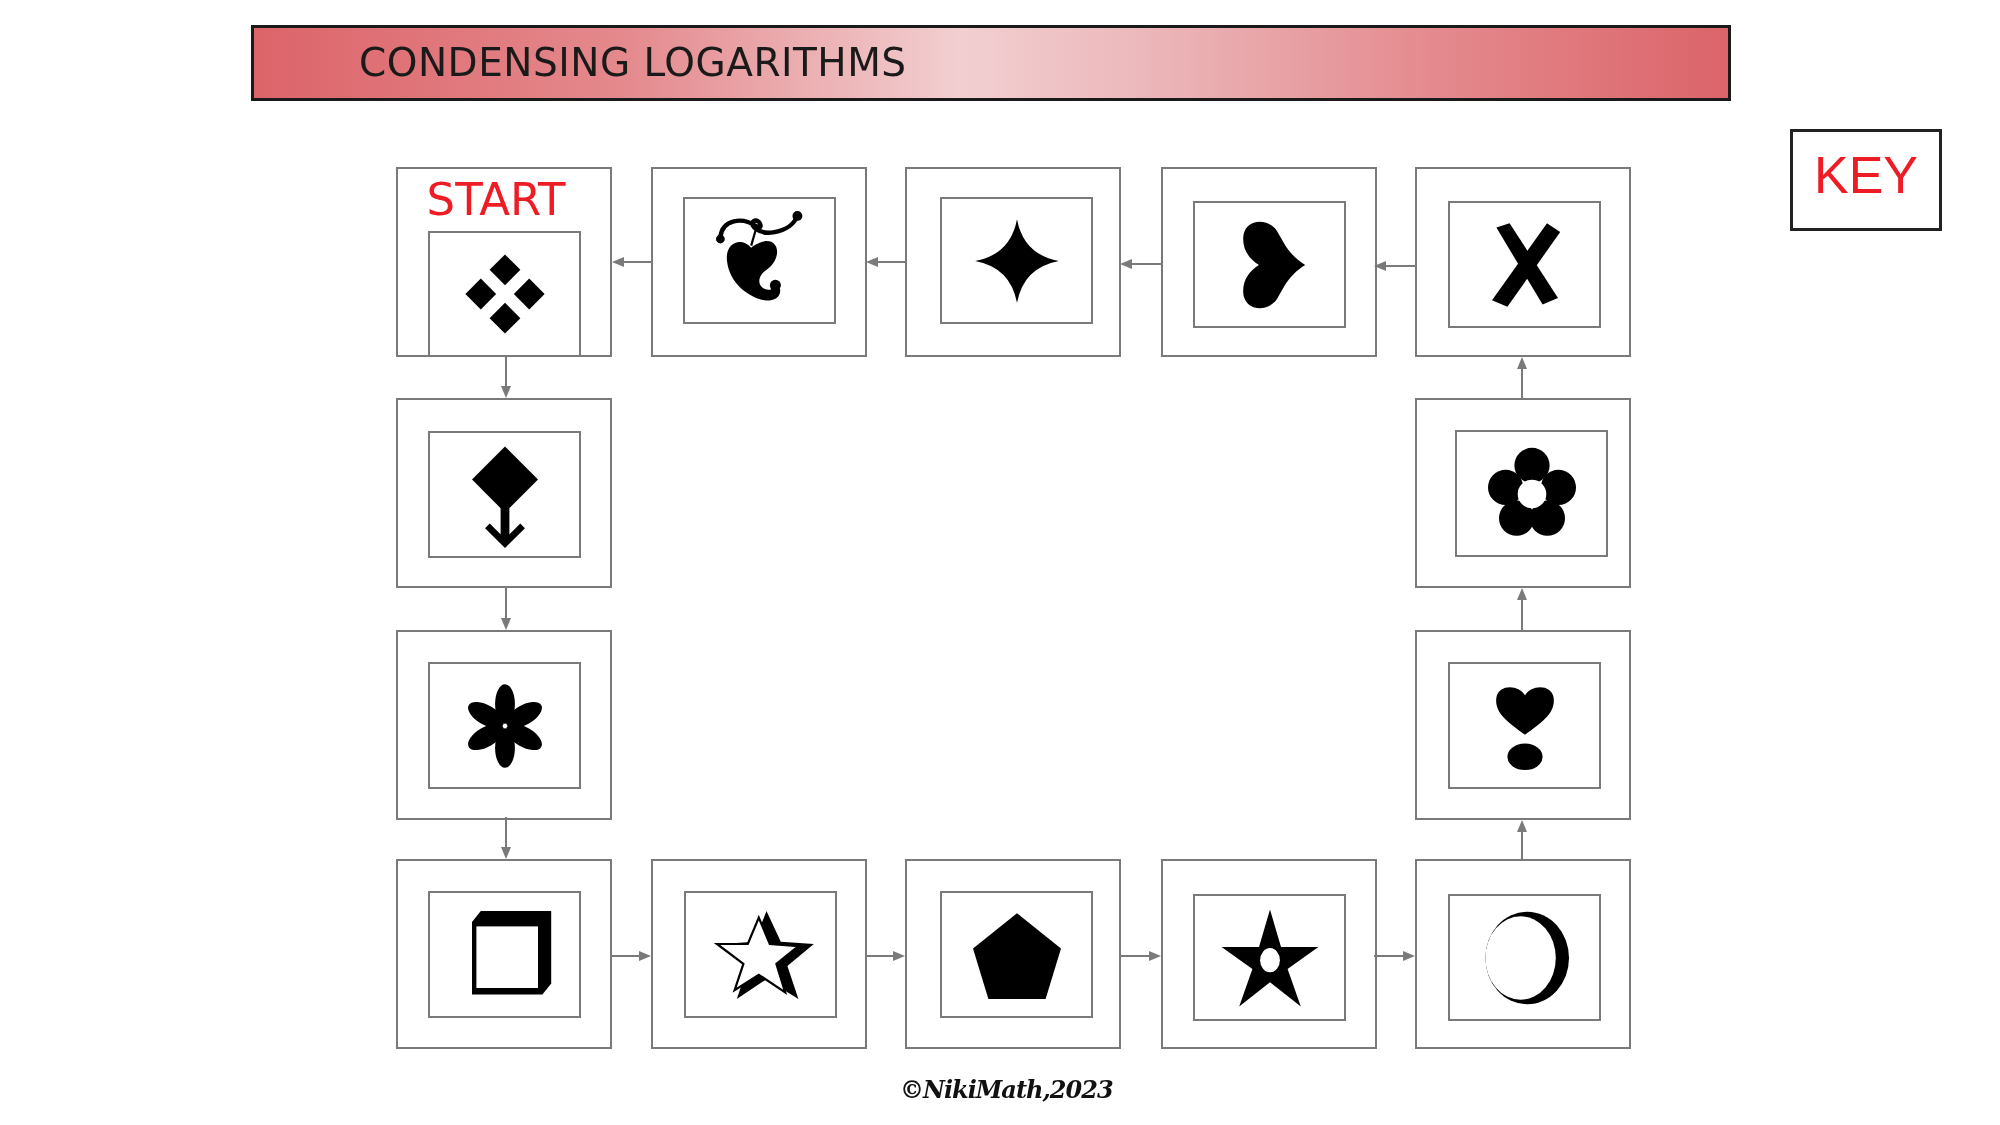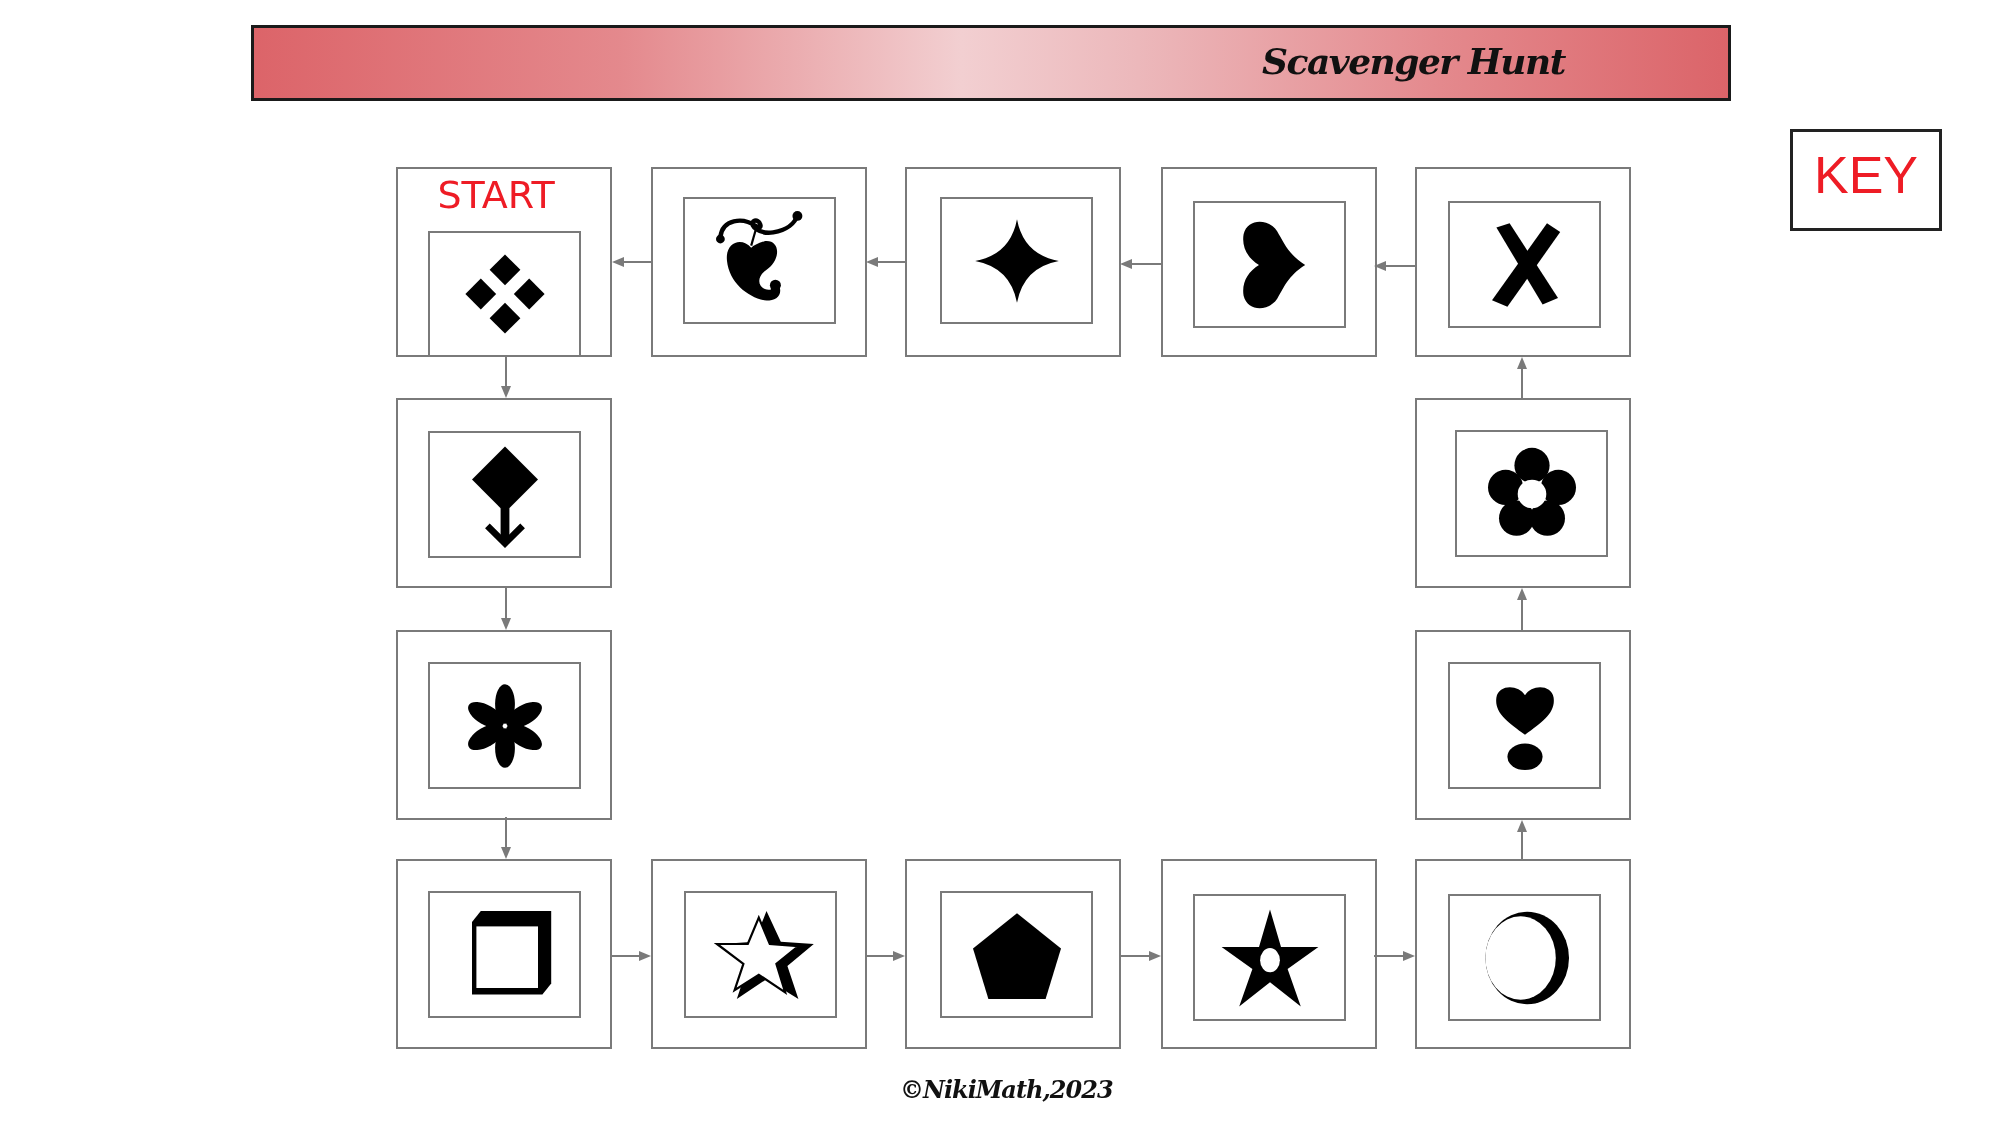--- a/index.html
+++ b/index.html
@@ -19,34 +19,34 @@
   }
   .key-box {
     position:absolute; left:1790px; top:129px; width:152px; height:102px;
     border:3px solid #222; box-sizing:border-box; background:#fff;
     display:flex; align-items:center; justify-content:center; cursor:pointer;
   }
   .key-box span { color:#ee1c25; font-size:52px; font-family:"Liberation Sans", sans-serif; margin-top:-10px; }
   .cell { position:absolute; width:216px; height:190px; border:2px solid #7a7a7a; box-sizing:border-box; background:#fff; }
   .inner { position:absolute; width:153px; height:127px; border:2px solid #7a7a7a; box-sizing:border-box; background:#fff; display:flex; align-items:center; justify-content:center; }
   .inner svg { width:110px; height:110px; }
-  .start-label { position:absolute; left:0; right:16px; top:4px; text-align:center; color:#ee1c25; font-size:38px; font-family:"DejaVu Sans", sans-serif; }
+  .start-label { position:absolute; left:0; right:16px; top:4px; text-align:center; color:#ee1c25; font-size:45px; font-family:"DejaVu Sans", sans-serif; }
   .conn { position:absolute; background:#7a7a7a; }
   .arrow { position:absolute; width:0; height:0; }
   .arrow.left { border-top:5px solid transparent; border-bottom:5px solid transparent; border-right:12px solid #7a7a7a; }
   .arrow.right { border-top:5px solid transparent; border-bottom:5px solid transparent; border-left:12px solid #7a7a7a; }
   .arrow.down { border-left:5px solid transparent; border-right:5px solid transparent; border-top:12px solid #7a7a7a; }
   .arrow.up { border-left:5px solid transparent; border-right:5px solid transparent; border-bottom:12px solid #7a7a7a; }
   .footer { position:absolute; left:900px; top:1075px; font-size:24px; font-style:italic; font-weight:bold; font-family:"DejaVu Serif", serif; color:#111; letter-spacing:-1px; }
 </style>
 </head>
 <body>
 
 <div class="header">
-  <span class="header-sub">Scavenger Hunt</span>
+  <span class="header-title">CONDENSING LOGARITHMS</span>
 </div>
 
 <div class="key-box">
   <span>KEY</span>
 </div>
 
 <div class="cell" style="left:396px;top:167px;">
   <div class="start-label">START</div>
   <div class="inner" style="left:30px;top:62px;height:124px;border-bottom:none;">
     <svg viewBox="0 0 100 100">

